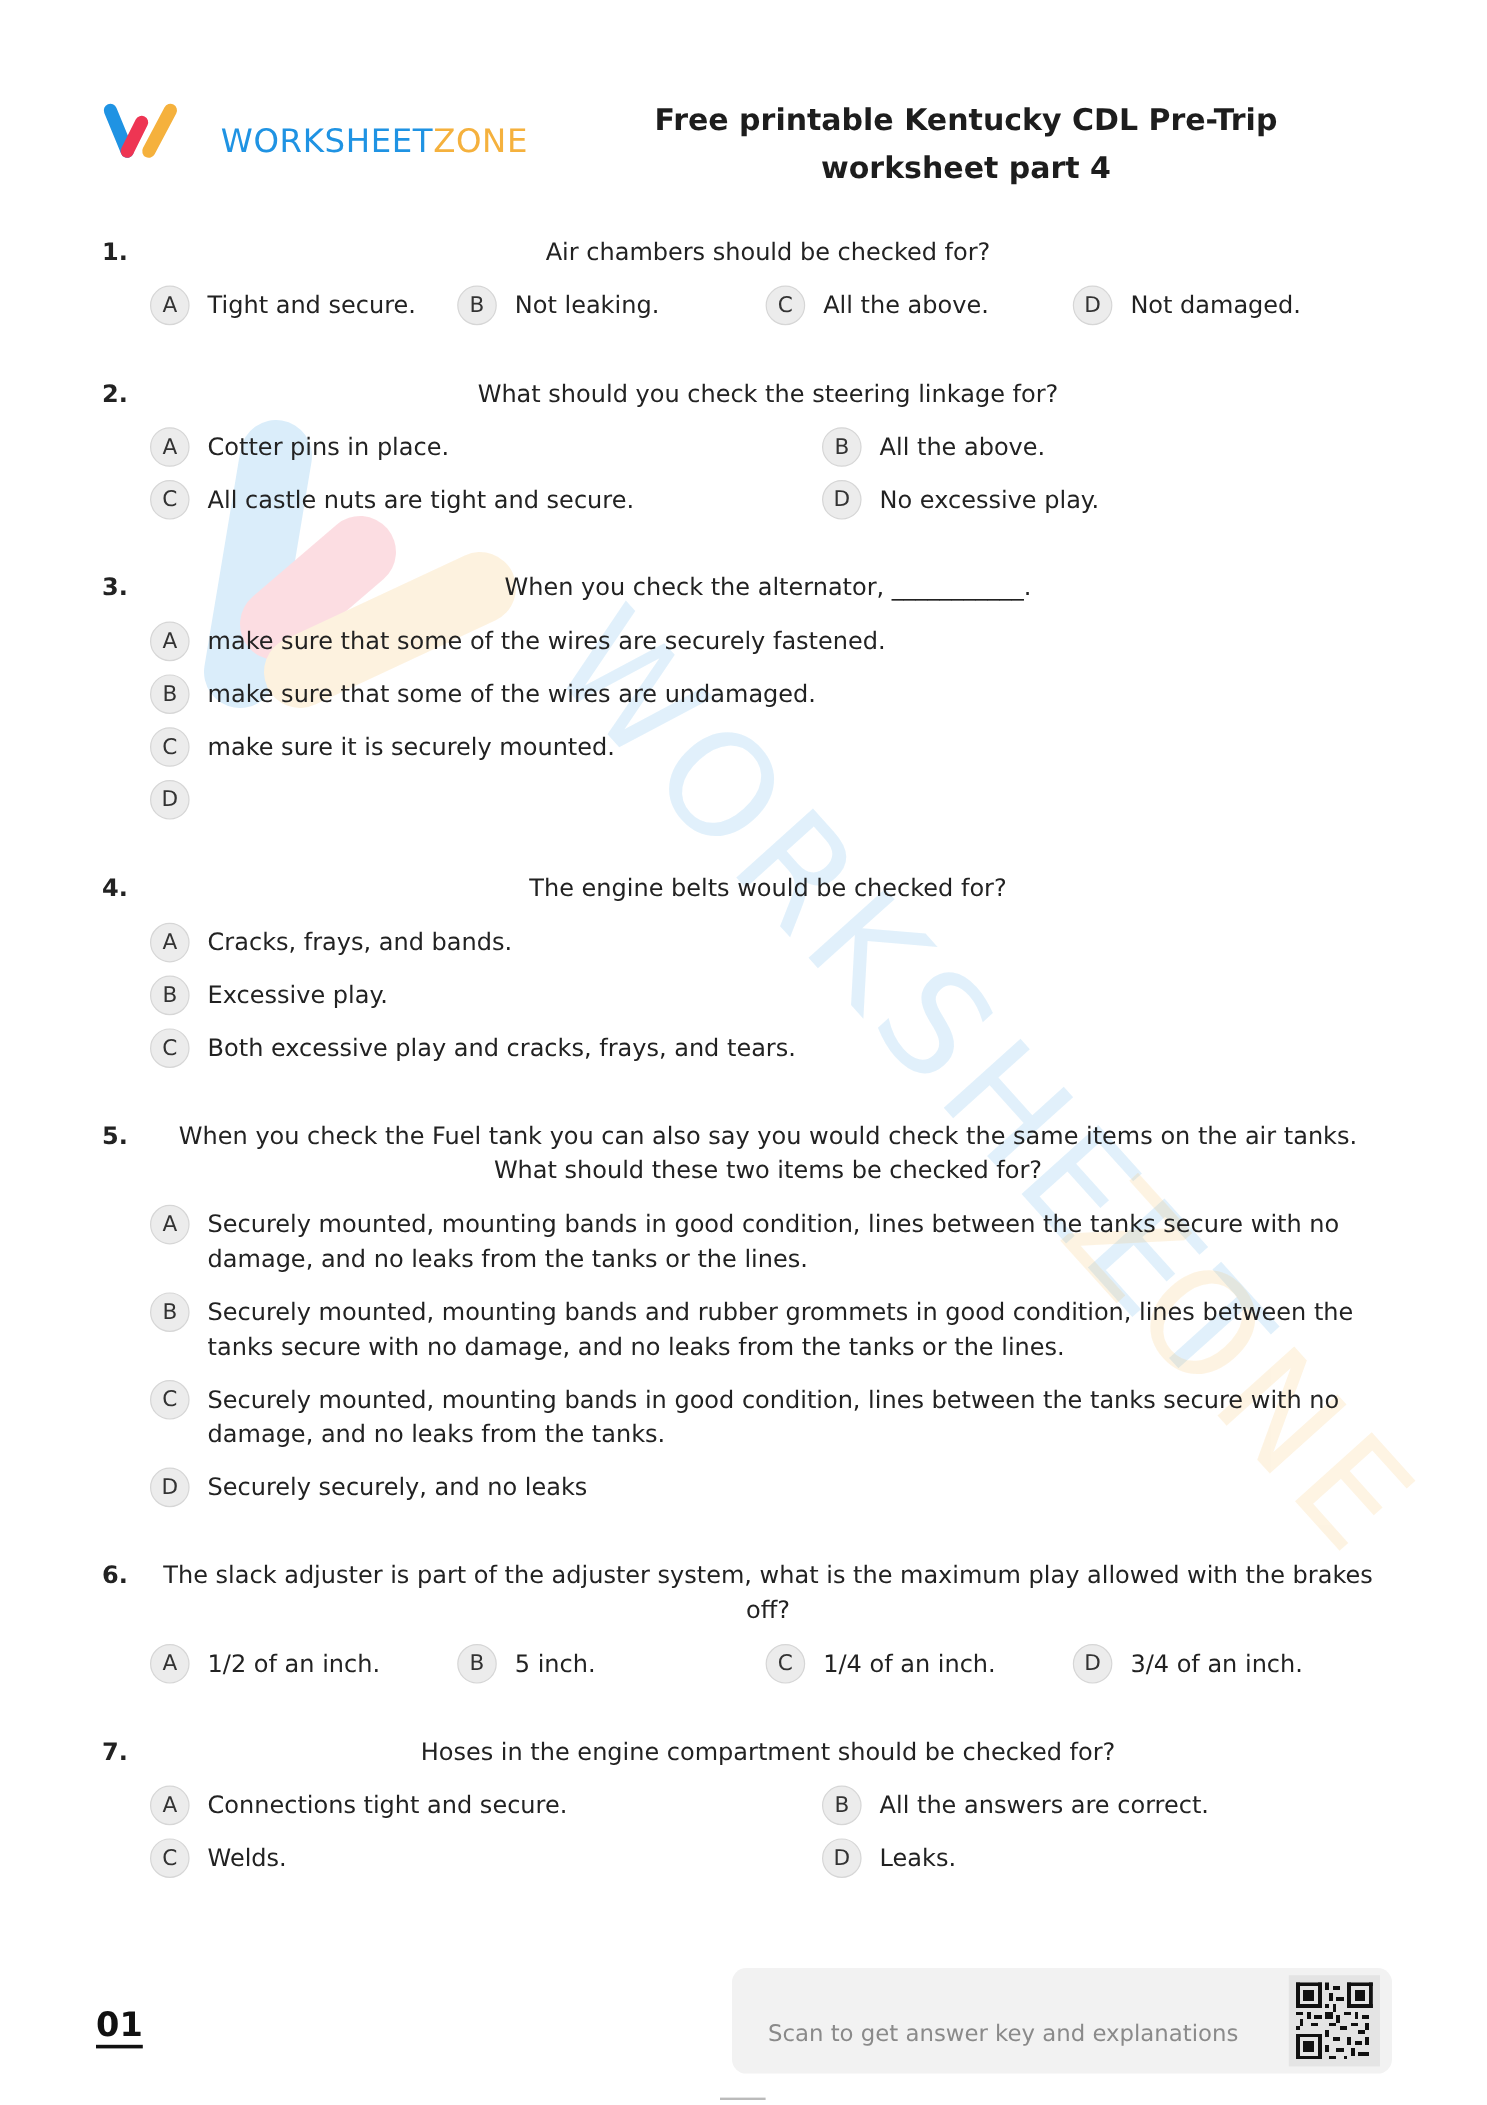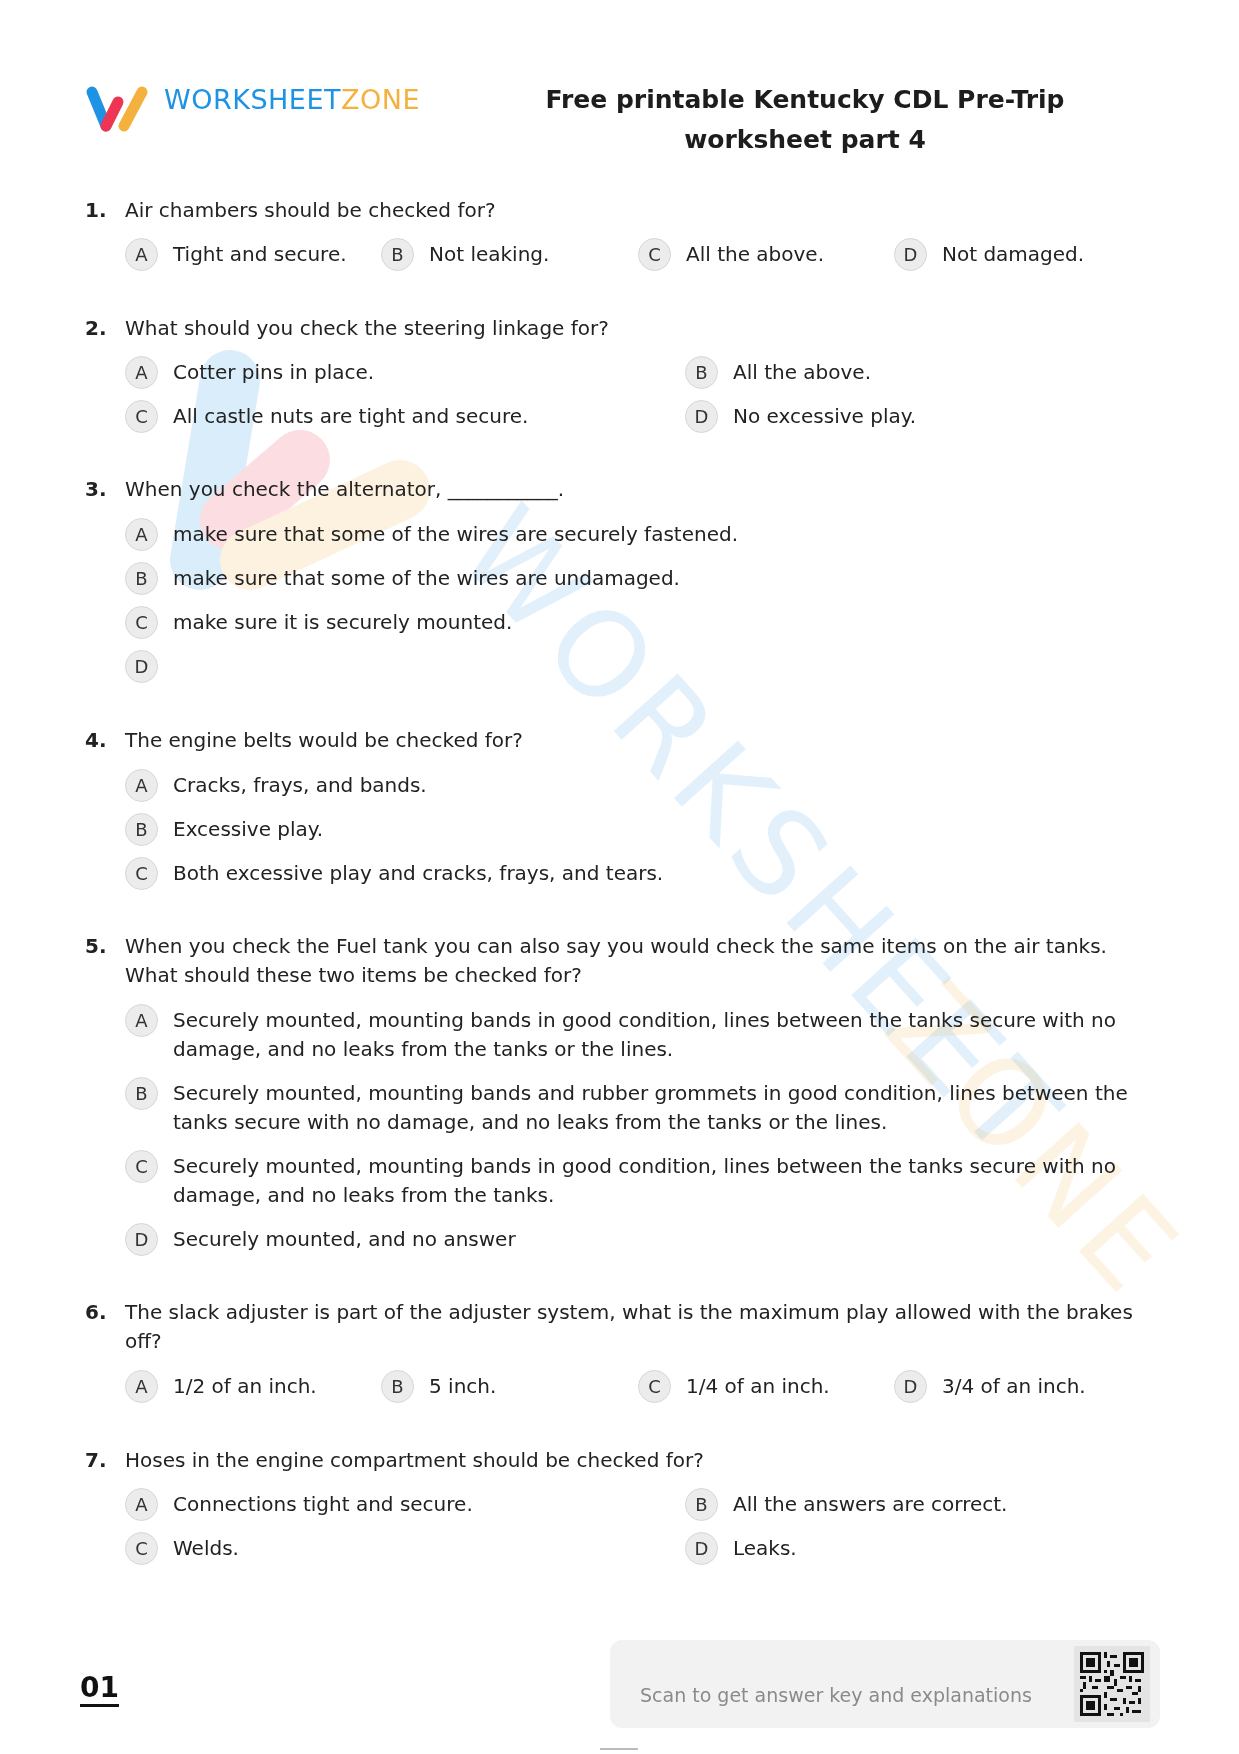--- a/index.html
+++ b/index.html
@@ -2,33 +2,33 @@
 <html><head>
   <meta charset="utf-8">
   <style>
     * { box-sizing: border-box; margin: 0; padding: 0; }
     html, body { width: 1239px; height: 1754px; background: #ffffff; overflow: hidden; }
     body { position: relative; font-family: "DejaVu Sans", "Liberation Sans", sans-serif; color: #222222; }
 
     .watermark { position: absolute; left: 0; top: 0; width: 1239px; height: 1754px; pointer-events: none; z-index: 0; }
 
     .header { position: absolute; left: 0; top: 0; width: 1239px; height: 170px; z-index: 1; }
-    .logo { position: absolute; left: 84px; top: 84px; display: flex; align-items: flex-start; }
+    .logo { position: absolute; left: 84px; top: 84px; display: flex; align-items: flex-end; gap: 20px; }
     .logo svg { width: 68px; height: 50px; }
     .logo-text { margin-left: 12px; font-family: "DejaVu Sans", sans-serif; font-size: 27px; letter-spacing: 0.5px; font-weight: 400; }
     .logo-text .blue { color: #1f93e3; }
     .logo-text .orange { color: #f5b13d; }
 
     .title { position: absolute; left: 520px; top: 80px; width: 570px; text-align: center; font-family: "DejaVu Sans", sans-serif; font-weight: 700; font-size: 25px; line-height: 40px; color: #1d1d1d; }
 
     .questions { position: absolute; left: 0; top: 0; width: 1239px; z-index: 1; }
     .q { position: absolute; left: 85px; width: 1070px; }
     .q-head { display: flex; font-size: 20px; line-height: 29px; color: #222; }
     .q-num { width: 40px; font-weight: 700; flex: none; }
-    .q-text { flex: 1; }
+    .q-text { flex: 1; text-align: center; }
 
     .opt { position: absolute; display: flex; align-items: flex-start; font-size: 20px; line-height: 29px; color: #222; }
     .badge { flex: none; width: 33px; height: 33px; border-radius: 50%; background: #ececec; border: 1px solid #d6d6d6; color: #333; font-size: 18px; display: flex; align-items: center; justify-content: center; margin-top: -2px; margin-right: 15px; }
     .opt-text { }
 
     .footer-page { position: absolute; left: 80px; top: 1672px; font-weight: 700; font-size: 28px; color: #111; border-bottom: 3px solid #111; line-height: 32px; padding-bottom: 0; }
     .scan-box { position: absolute; left: 610px; top: 1640px; width: 550px; height: 88px; background: #f2f2f2; border-radius: 12px; }
     .scan-text { position: absolute; left: 30px; top: 44px; font-size: 19px; color: #8a8a8a; }
     .qr { position: absolute; right: 10px; top: 6px; width: 76px; height: 76px; background: #e4e4e4; display: flex; align-items: center; justify-content: center; }
     .bottom-line { position: absolute; left: 600px; top: 1748px; width: 38px; height: 2px; background: #bbbbbb; }
@@ -165,21 +165,21 @@
   <div class="opt" style="left:125px;top:1079px;width:1010px;">
       <span class="badge">B</span>
       <span class="opt-text">Securely mounted, mounting bands and rubber grommets in good condition, lines between the tanks secure with no damage, and no leaks from the tanks or the lines.</span>
     </div>
   <div class="opt" style="left:125px;top:1152px;width:1010px;">
       <span class="badge">C</span>
       <span class="opt-text">Securely mounted, mounting bands in good condition, lines between the tanks secure with no damage, and no leaks from the tanks.</span>
     </div>
   <div class="opt" style="left:125px;top:1225px;">
       <span class="badge">D</span>
-      <span class="opt-text">Securely mounted, and no answer</span>
+      <span class="opt-text">Securely securely, and no leaks</span>
     </div>
 
   <div class="q" style="top:1298px;">
     <div class="q-head">
         <span class="q-num">6.</span>
         <span class="q-text">The slack adjuster is part of the adjuster system, what is the maximum play allowed with the brakes off?</span>
       </div>
   </div>
   <div class="opt" style="left:125px;top:1372px;">
       <span class="badge">A</span>

